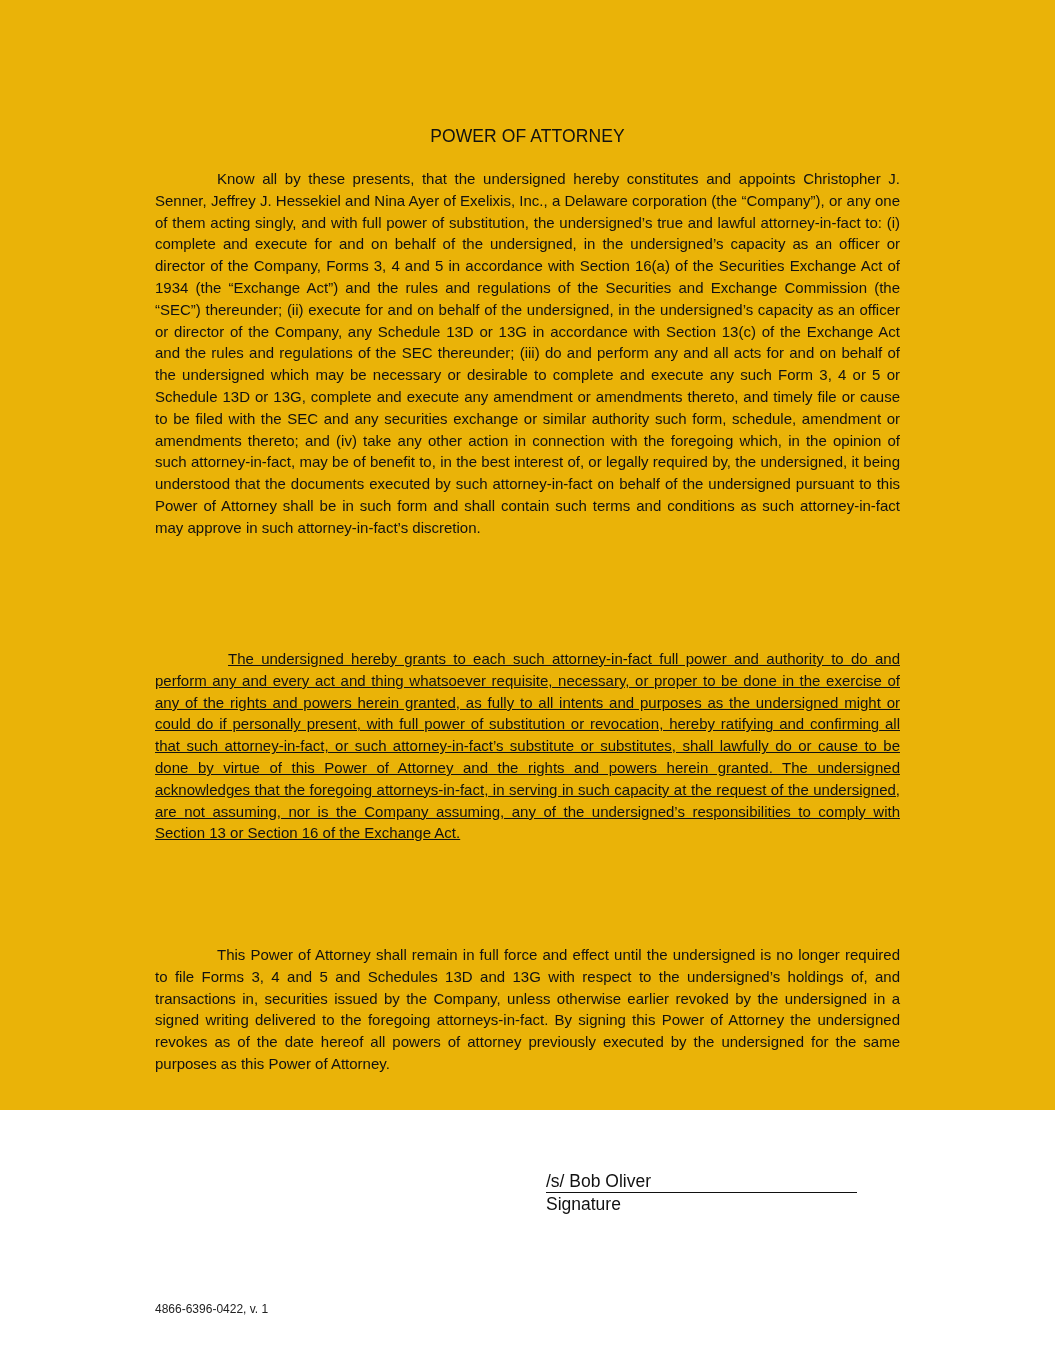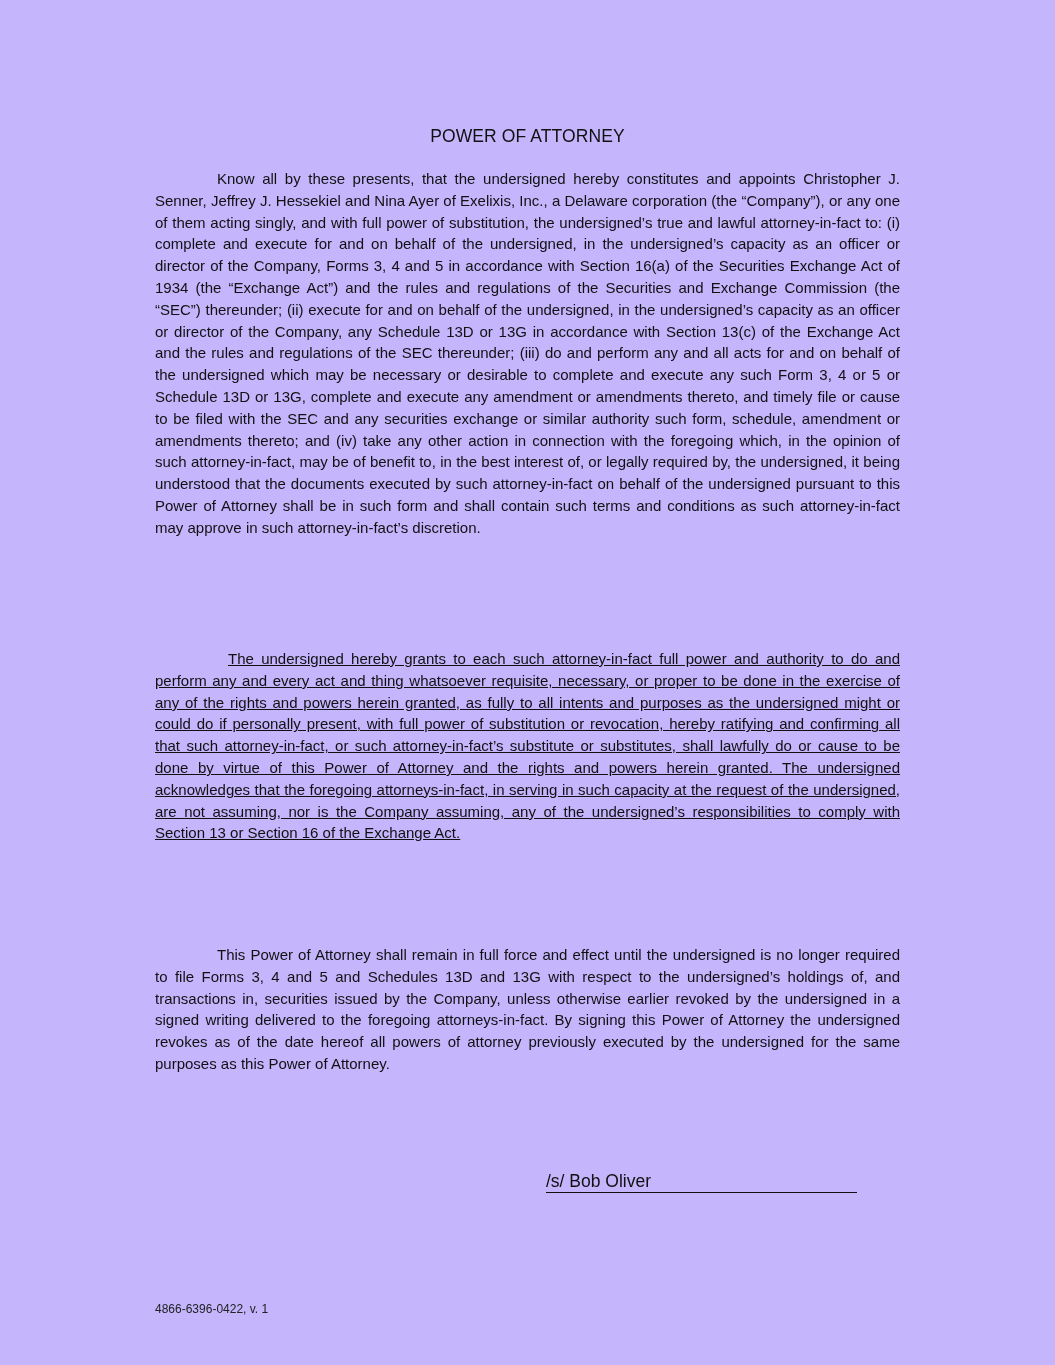--- a/index.html
+++ b/index.html
@@ -13,22 +13,22 @@
       position: relative;
       overflow: hidden;
       font-family: "Liberation Sans", sans-serif;
       color: #111111;
     }
     .page {
       position: absolute;
       left: 0;
       top: 0;
       width: 1055px;
-      height: 1365px;
-      background: #c4b5fd;
+      height: 1110px;
+      background: #eab308;
     }
     .title {
       position: absolute;
       top: 125px;
       left: 155px;
       width: 745px;
       text-align: center;
       font-size: 17.5px;
       line-height: 22px;
       letter-spacing: 0.1px;
@@ -82,16 +82,17 @@
 <div class="page">
   <div class="title">POWER OF ATTORNEY</div>
 
   <p class="para p1">Know all by these presents, that the undersigned hereby constitutes and appoints Christopher J. Senner, Jeffrey J. Hessekiel and Nina Ayer of Exelixis, Inc., a Delaware corporation (the “Company”), or any one of them acting singly, and with full power of substitution, the undersigned’s true and lawful attorney-in-fact to: (i) complete and execute for and on behalf of the undersigned, in the undersigned’s capacity as an officer or director of the Company, Forms 3, 4 and 5 in accordance with Section 16(a) of the Securities Exchange Act of 1934 (the “Exchange Act”) and the rules and regulations of the Securities and Exchange Commission (the “SEC”) thereunder; (ii) execute for and on behalf of the undersigned, in the undersigned’s capacity as an officer or director of the Company, any Schedule 13D or 13G in accordance with Section 13(c) of the Exchange Act and the rules and regulations of the SEC thereunder; (iii) do and perform any and all acts for and on behalf of the undersigned which may be necessary or desirable to complete and execute any such Form 3, 4 or 5 or Schedule 13D or 13G, complete and execute any amendment or amendments thereto, and timely file or cause to be filed with the SEC and any securities exchange or similar authority such form, schedule, amendment or amendments thereto; and (iv) take any other action in connection with the foregoing which, in the opinion of such attorney-in-fact, may be of benefit to, in the best interest of, or legally required by, the undersigned, it being understood that the documents executed by such attorney-in-fact on behalf of the undersigned pursuant to this Power of Attorney shall be in such form and shall contain such terms and conditions as such attorney-in-fact may approve in such attorney-in-fact’s discretion.</p>
   <p class="para p2">The undersigned hereby grants to each such attorney-in-fact full power and authority to do and perform any and every act and thing whatsoever requisite, necessary, or proper to be done in the exercise of any of the rights and powers herein granted, as fully to all intents and purposes as the undersigned might or could do if personally present, with full power of substitution or revocation, hereby ratifying and confirming all that such attorney-in-fact, or such attorney-in-fact’s substitute or substitutes, shall lawfully do or cause to be done by virtue of this Power of Attorney and the rights and powers herein granted. The undersigned acknowledges that the foregoing attorneys-in-fact, in serving in such capacity at the request of the undersigned, are not assuming, nor is the Company assuming, any of the undersigned’s responsibilities to comply with Section 13 or Section 16 of the Exchange Act.</p>
   <p class="para p3">This Power of Attorney shall remain in full force and effect until the undersigned is no longer required to file Forms 3, 4 and 5 and Schedules 13D and 13G with respect to the undersigned’s holdings of, and transactions in, securities issued by the Company, unless otherwise earlier revoked by the undersigned in a signed writing delivered to the foregoing attorneys-in-fact. By signing this Power of Attorney the undersigned revokes as of the date hereof all powers of attorney previously executed by the undersigned for the same purposes as this Power of Attorney.</p>
 
 
   <div class="sig-block sig-right">
     <span class="sig-line">/s/ Bob Oliver</span>
+    <span class="sig-caption">Signature</span>
   </div>
 
   <div class="footer-id">4866-6396-0422, v. 1</div>
 </div>
 
 </body></html>

